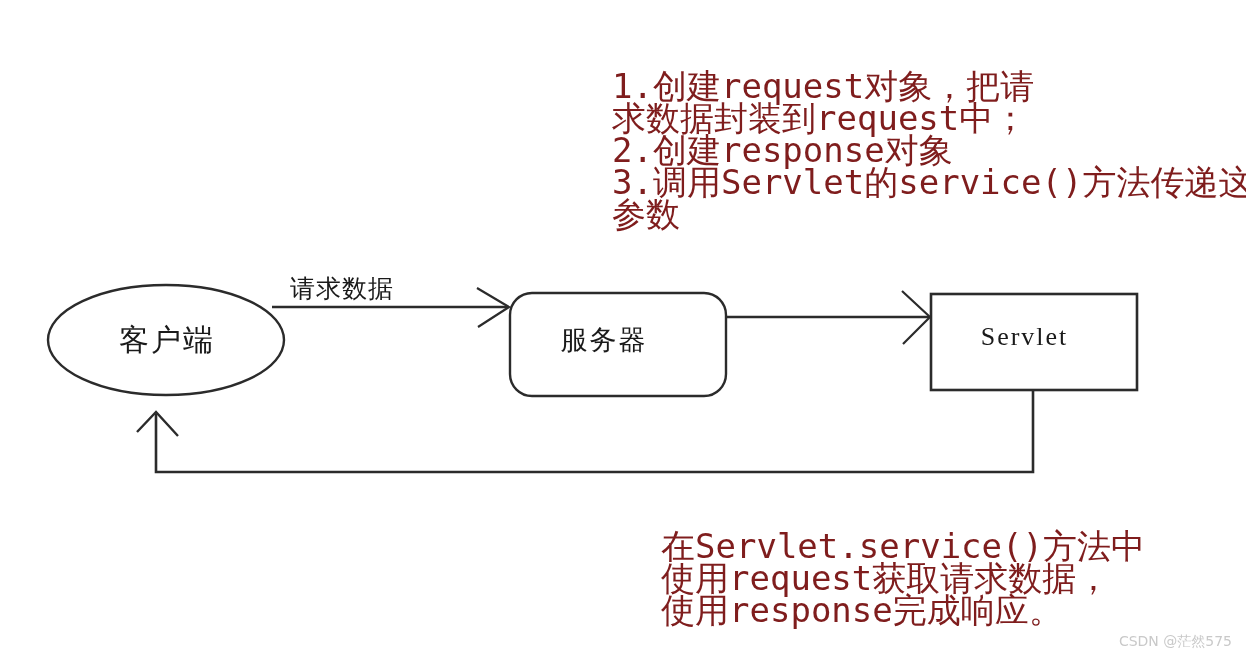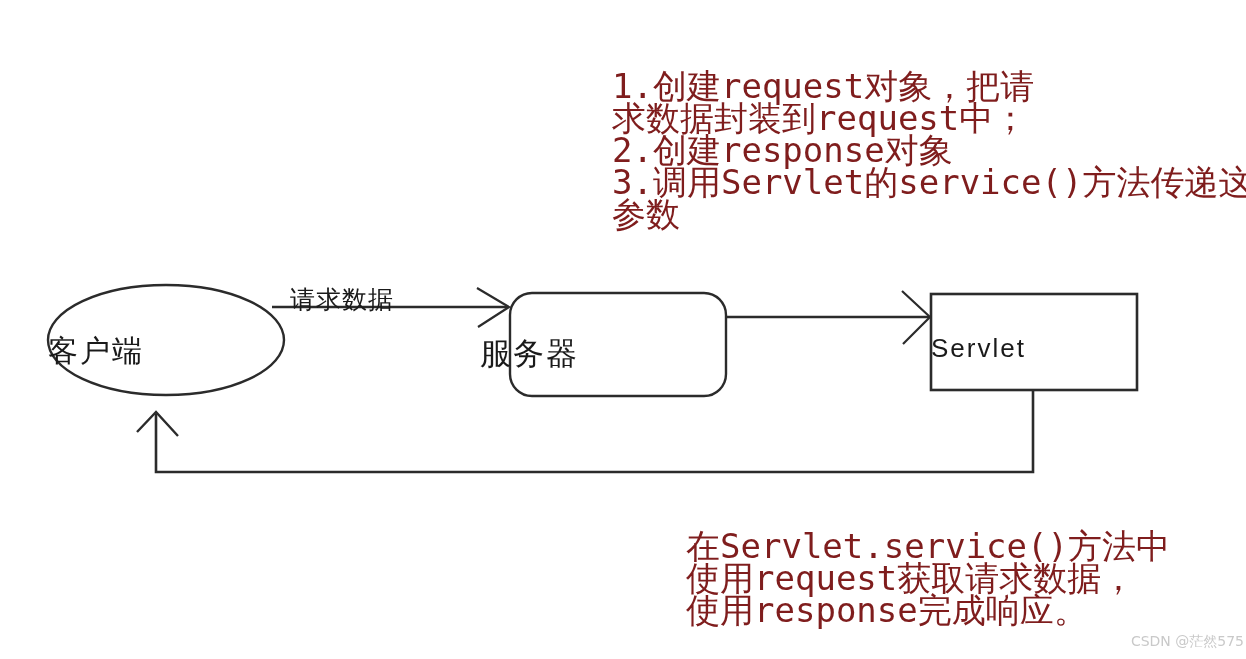--- a/index.html
+++ b/index.html
@@ -17,38 +17,37 @@
   }
   #diagram-canvas {
     position: absolute;
     left: 0;
     top: 0;
     width: 1246px;
     height: 659px;
   }
   .node-label {
     position: absolute;
-    font-family: Liberation Sans, sans-serif;
+    font-family: Liberation Serif, serif;
     color: #1a1a1a;
     white-space: nowrap;
-    text-align: left;
-    margin-top: 11px;
+    text-align: center;
   }
   #client-label {
     left: 48px;
     top: 320px;
     width: 238px;
     font-size: 30px;
     letter-spacing: 2px;
   }
   #server-label {
-    left: 480px;
+    left: 510px;
     top: 322px;
     width: 188px;
-    font-size: 31px;
+    font-size: 27px;
     letter-spacing: 2px;
   }
   #servlet-label {
     left: 931px;
     top: 322px;
     width: 187px;
     font-size: 26px;
     letter-spacing: 2px;
   }
   #edge-request-label {
@@ -63,26 +62,26 @@
     color: #7f1d1d;
     font-size: 34px;
     line-height: 32px;
     white-space: pre;
   }
   #annotation-top {
     left: 612px;
     top: 70px;
   }
   #annotation-bottom {
-    left: 686px;
+    left: 661px;
     top: 530px;
   }
   #watermark {
     position: absolute;
-    right: 2px;
+    right: 14px;
     bottom: 8px;
     font-family: "DejaVu Sans", "Liberation Sans", sans-serif;
     font-size: 14px;
     color: #c9c9c9;
     white-space: nowrap;
   }
 </style>
 </head>
 <body>
 

